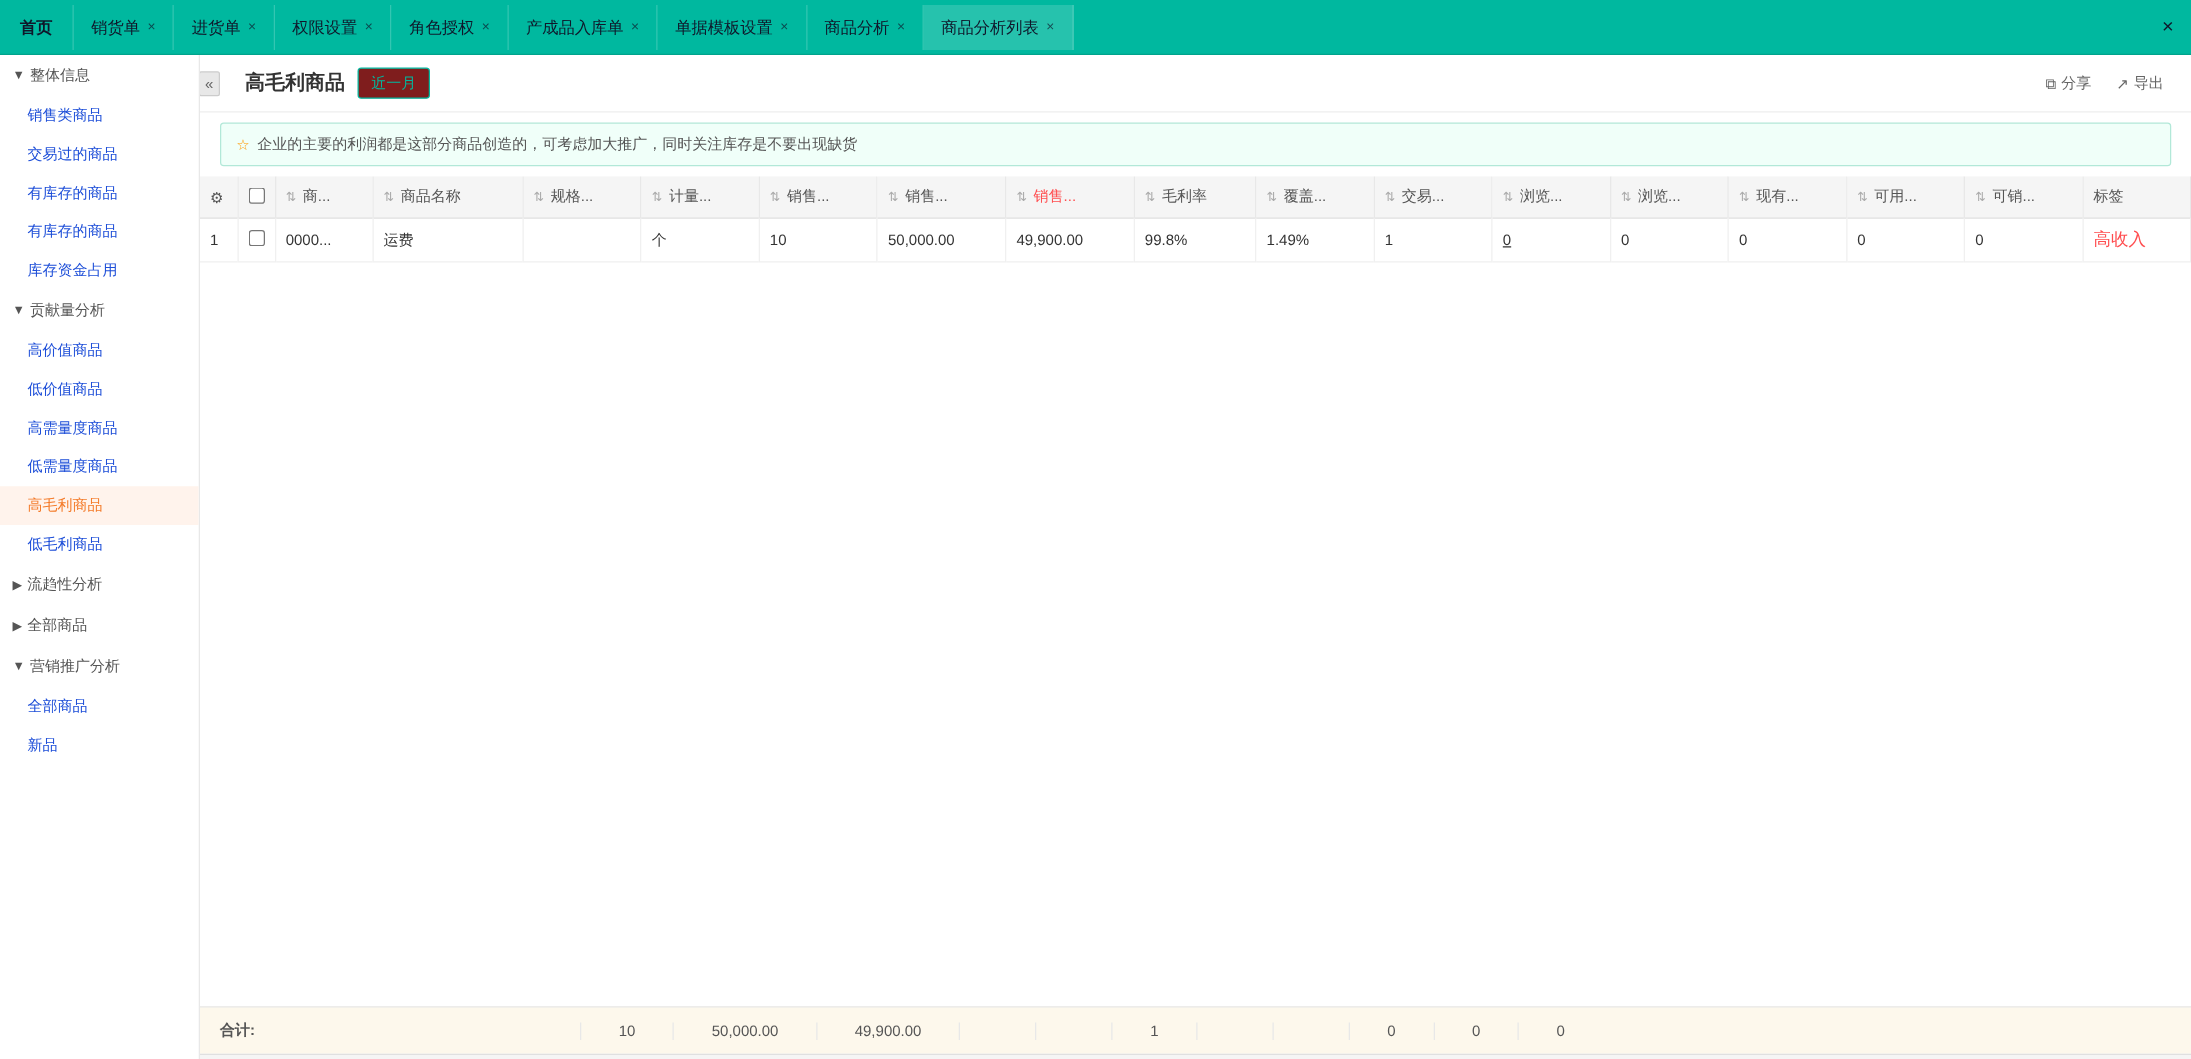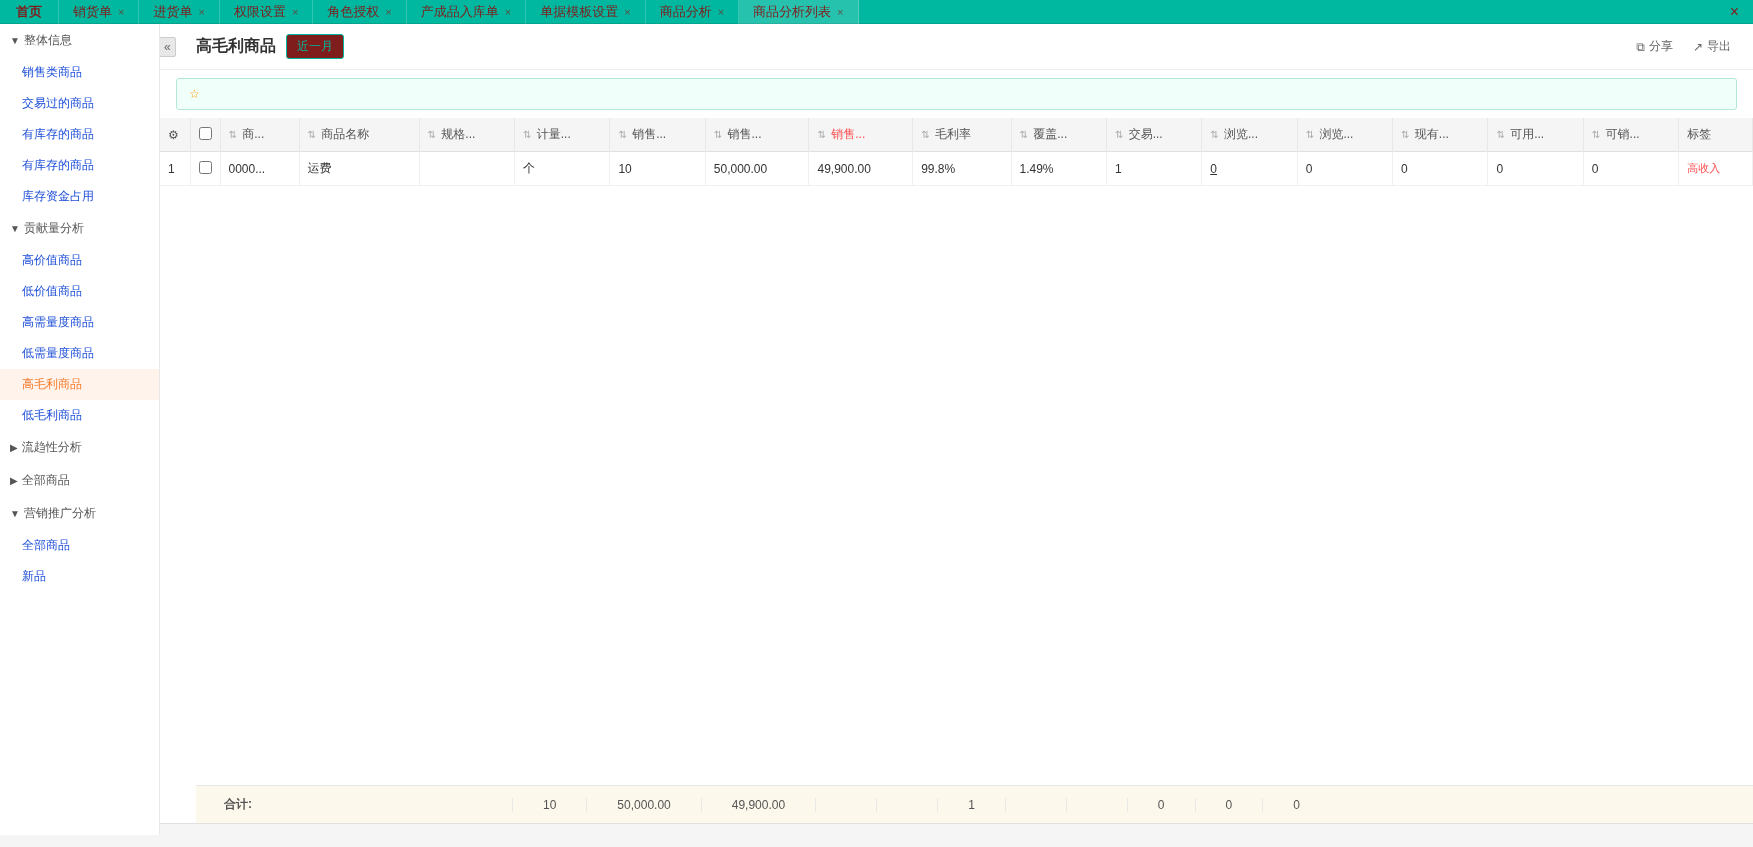--- a/index.html
+++ b/index.html
@@ -1,25 +1,25 @@
 <!DOCTYPE html>
 <html><head>
   <meta charset="utf-8">
   <style>
     * { box-sizing: border-box; margin: 0; padding: 0; font-family: 'Microsoft YaHei', Arial, sans-serif; }
     body { background: #f5f5f5; font-size: 12px; color: #333; overflow: hidden; }
 
     
     .top-nav {
       background: #00b89f;
-      height: 24px;
+      height: 44px;
       display: flex;
       align-items: center;
       padding: 0 0;
-      color: #7f1d1d;
+      color: #0f172a;
       font-size: 13px;
       border-bottom: 1px solid #00a38c;
     }
     .top-nav .nav-tab {
       padding: 0 14px;
       height: 36px;
       display: flex;
       align-items: center;
       cursor: pointer;
       white-space: nowrap;
@@ -205,36 +205,35 @@
     tbody tr {
       border-bottom: 1px solid #f0f0f0;
     }
     tbody td {
       padding: 8px 8px;
       border-right: 1px solid #f0f0f0;
       white-space: nowrap;
     }
     .tag-high {
       color: #ff4d4f;
-      font-size: 11px;
+      font-size: 14px;
     }
     .underline-link { text-decoration: underline; color: #333; }
 
     
     .footer-totals {
       background: #fdf8ec;
       border-top: 1px solid #e8e8e8;
-      padding: 8px 28px;
+      padding: 8px 16px;
       display: flex;
       align-items: center;
       font-size: 12px;
       color: #555;
       height: 38px;
       flex-shrink: 0;
-      margin-left: 36px;
     }
     .footer-totals .total-label { margin-right: 20px; font-weight: bold; }
     .footer-cell {
       padding: 0 30px;
       border-left: 1px solid #e8e8e8;
       text-align: right;
     }
 
     
     .scrollbar-area {
@@ -368,20 +367,21 @@
         </button>
         <button class="action-btn">
           <span>↗</span>
           <span>导出</span>
         </button>
       </div>
     </div>
 
     <div class="info-banner">
       <span class="info-icon">☆</span>
+      <span>企业的主要的利润都是这部分商品创造的，可考虑加大推广，同时关注库存是不要出现缺货</span>
     </div>
 
     <div class="table-container">
       <table>
         <thead>
           <tr>
             <th style="width:30px;">
               <span>⚙</span>
             </th>
             <th style="width:30px;">

